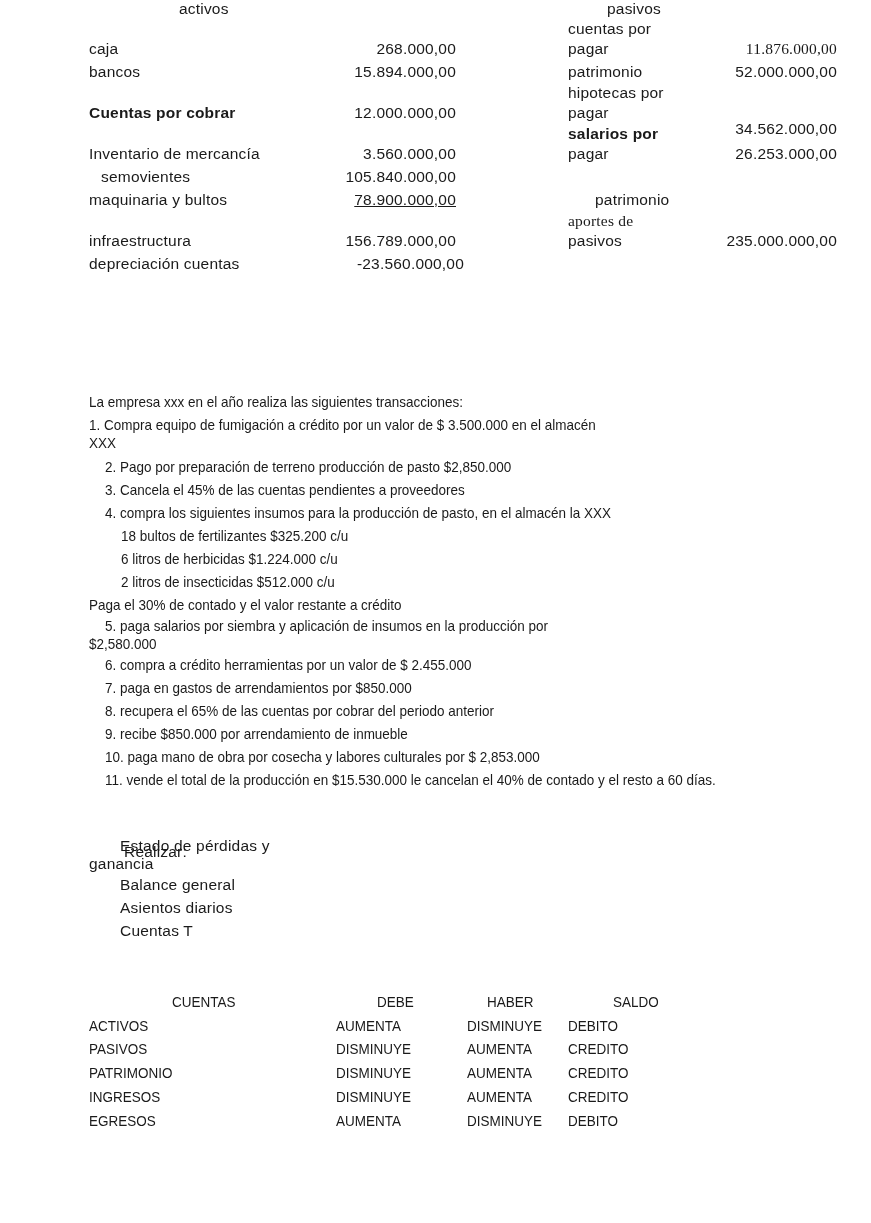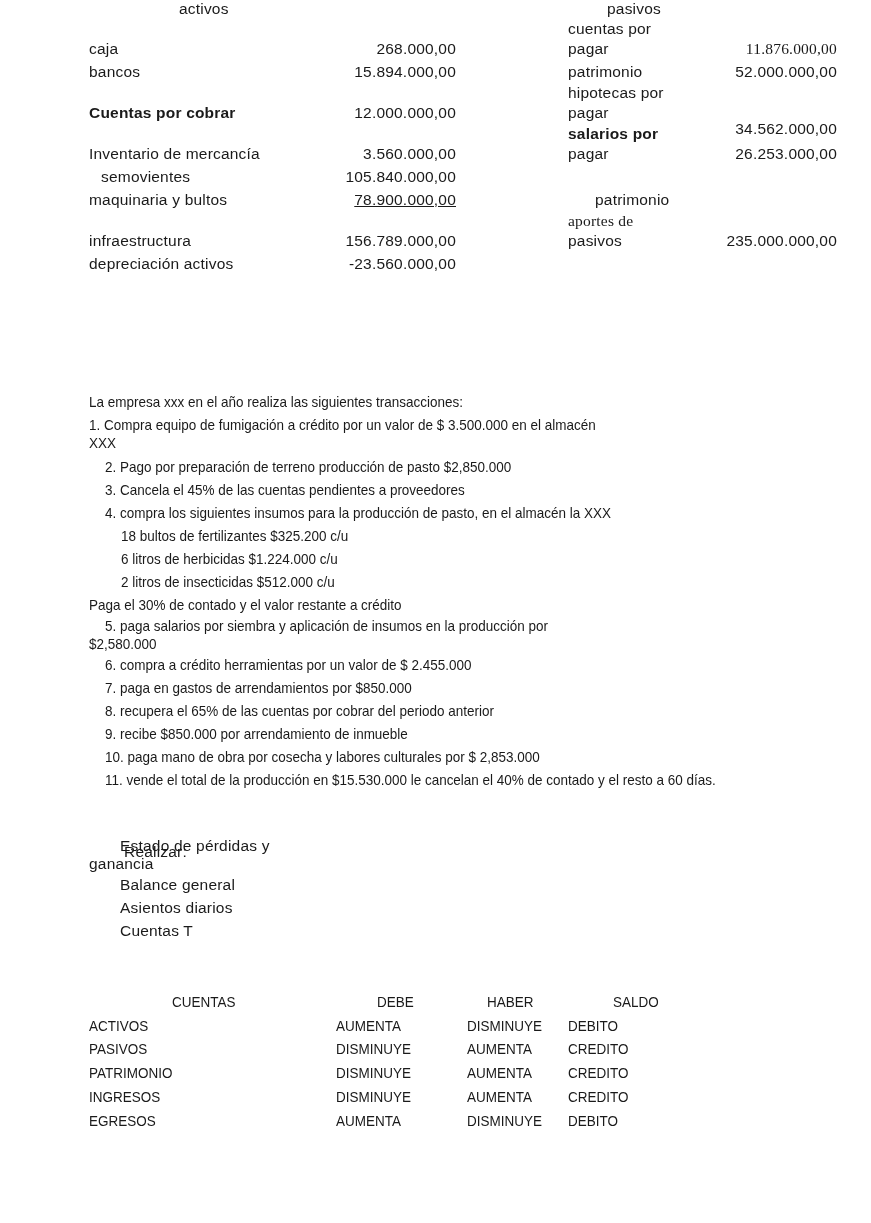--- a/index.html
+++ b/index.html
@@ -29,22 +29,22 @@
 
   <div class="t" style="left:101px;top:168px;">semovientes</div>
   <div class="t r" style="left:300px;width:156px;top:168px;">105.840.000,00</div>
 
   <div class="t" style="left:89px;top:191px;">maquinaria y bultos</div>
   <div class="t r" style="left:300px;width:156px;top:191px;text-decoration:underline;">78.900.000,00</div>
 
   <div class="t" style="left:89px;top:232px;">infraestructura</div>
   <div class="t r" style="left:300px;width:156px;top:232px;">156.789.000,00</div>
 
-  <div class="t" style="left:89px;top:255px;">depreciación activos</div>
-  <div class="t r" style="left:300px;width:156px;top:255px;">-23.560.000,00</div>
+  <div class="t" style="left:89px;top:255px;">depreciación cuentas</div>
+  <div class="t r" style="left:308px;width:156px;top:255px;">-23.560.000,00</div>
 </div>
 
 <div>
   <div class="t" style="left:607px;top:0px;">pasivos</div>
 
   <div class="t" style="left:568px;top:20px;">cuentas por</div>
   <div class="t" style="left:568px;top:40px;">pagar</div>
   <div class="t r" style="left:680px;width:157px;top:40px;font-family:Liberation Serif, serif;">11.876.000,00</div>
 
   <div class="t" style="left:568px;top:63px;">patrimonio</div>

